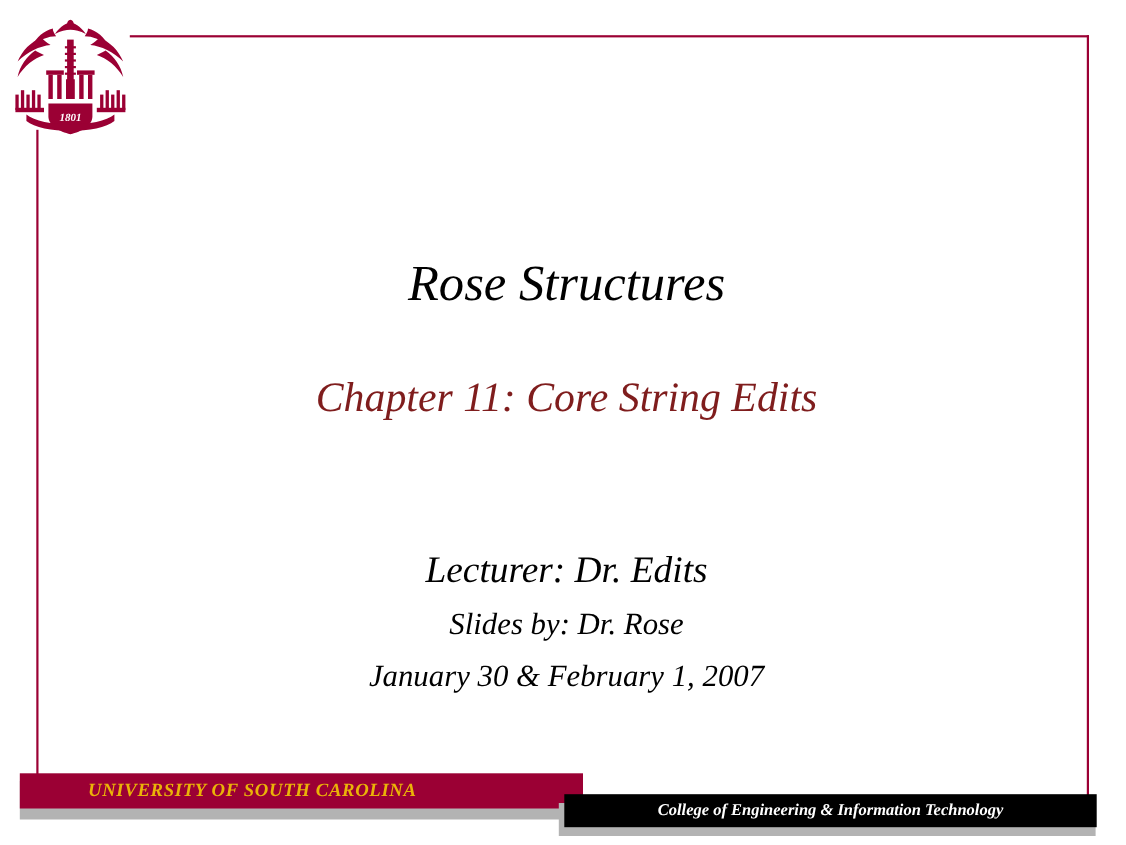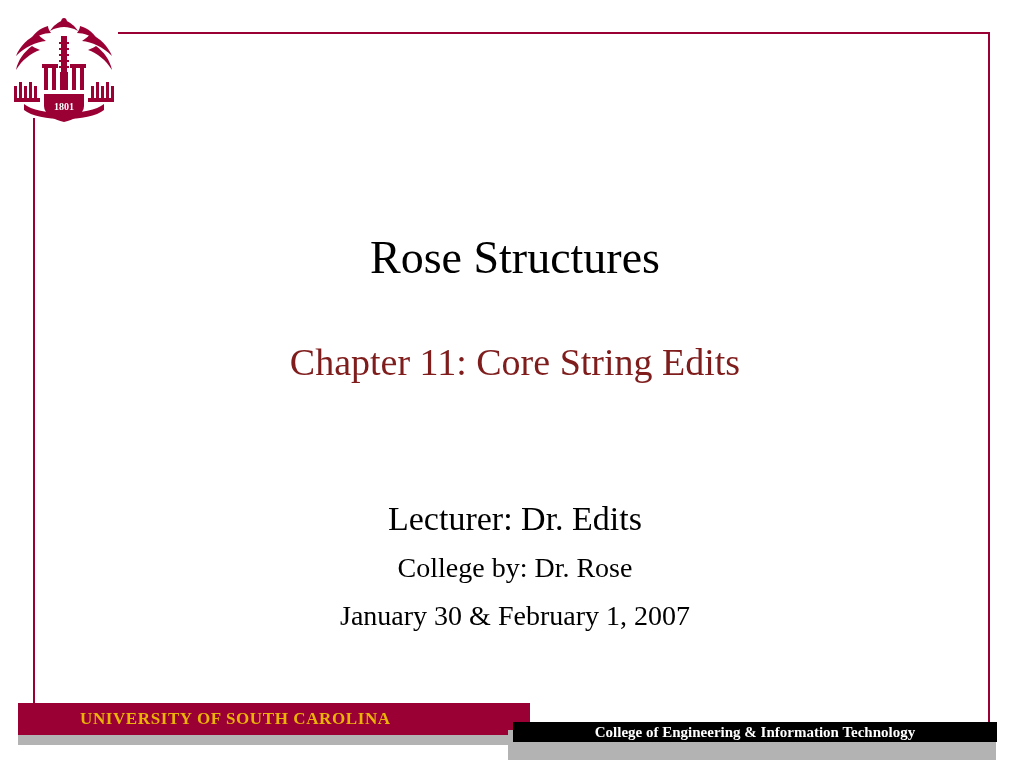--- a/index.html
+++ b/index.html
@@ -11,20 +11,21 @@
     height: 768px;
     background: #ffffff;
     font-family: "Liberation Serif", serif;
     overflow: hidden;
   }
   .slide {
     position: relative;
     width: 1024px;
     height: 768px;
     background: #ffffff;
+    font-style: italic;
   }
 
   
   .frame-top {
     position: absolute;
     left: 118px;
     top: 32px;
     width: 872px;
     height: 2px;
     background: #9b0034;
@@ -139,21 +140,21 @@
     top: 730px;
     width: 488px;
     height: 30px;
     background: #b3b3b3;
   }
   .footer-college {
     position: absolute;
     left: 513px;
     top: 722px;
     width: 484px;
-    height: 20px;
+    height: 30px;
     background: #000000;
     color: #ffffff;
     font-family: "Liberation Serif", serif;
     font-weight: bold;
     font-size: 15px;
     display: flex;
     align-items: center;
     justify-content: center;
     box-sizing: border-box;
   }
@@ -220,21 +221,21 @@
   <div class="title-block">
     <h1 class="main-title">
       <br>
       <span>Rose Structures</span>
     </h1>
     <div class="subtitle">Chapter 11: Core String Edits</div>
   </div>
 
   <div class="body-block">
     <div class="lecturer">Lecturer: Dr. Edits</div>
-    <div class="slides-by">College by: Dr. Rose</div>
+    <div class="slides-by">Slides by: Dr. Rose</div>
     <div class="dates">January 30 &amp; February 1, 2007</div>
   </div>
 
   <div class="footer-shadow"></div>
   <div class="footer-univ">UNIVERSITY OF SOUTH CAROLINA</div>
 
   <div class="footer-college-shadow"></div>
   <div class="footer-college">College of Engineering &amp; Information Technology</div>
 
 </div>

